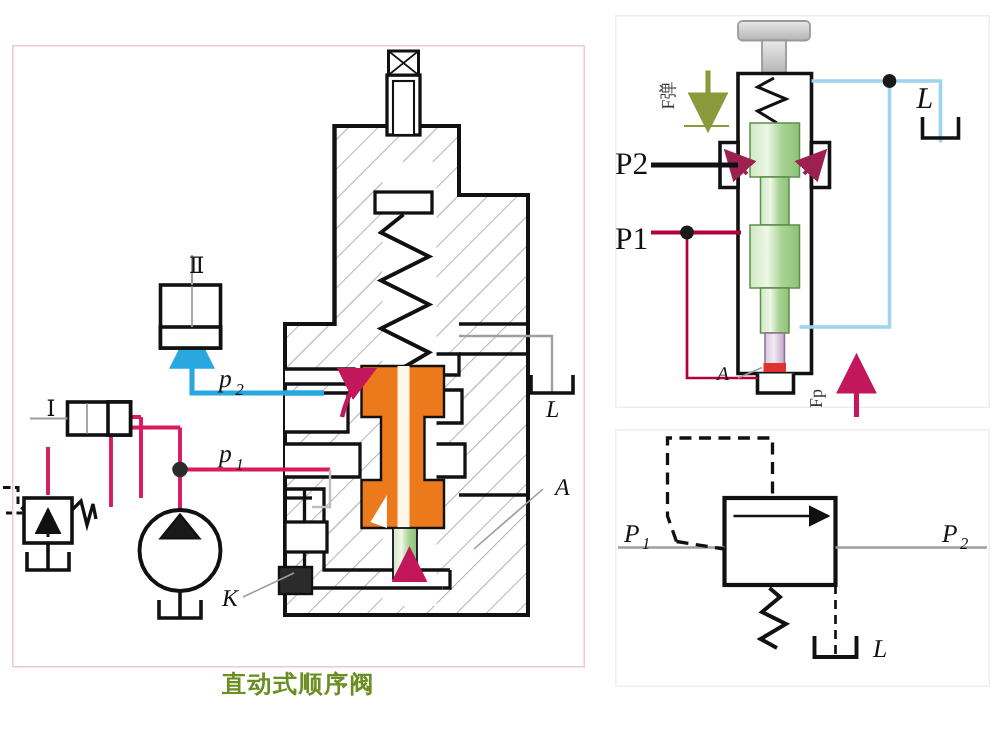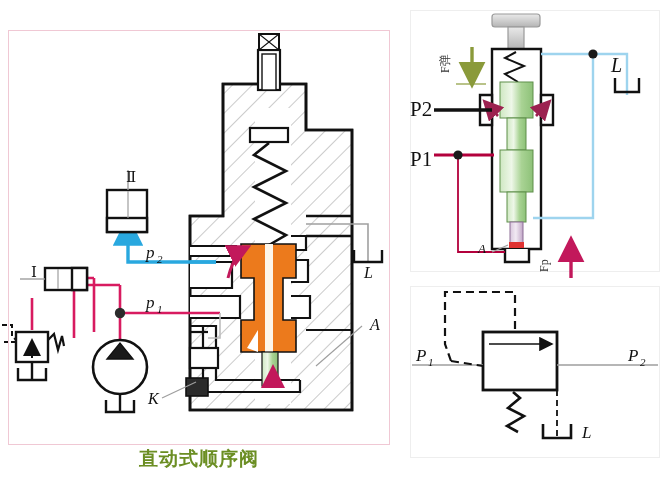--- a/index.html
+++ b/index.html
@@ -42,21 +42,21 @@
     left: 0; top: 0;
     width: 667px; height: 500px;
     pointer-events: none;
   }
   .caption {
     position: absolute;
     left: 0; top: 446px;
     width: 398px;
     text-align: center;
     font-family: "DejaVu Sans", sans-serif;
-    font-size: 19px;
+    font-size: 16px;
     font-weight: bold;
     color: #6b8e23;
     letter-spacing: 1px;
   }
   text { font-family: "Liberation Serif", "DejaVu Serif", serif; }
 </style>
 </head>
 <body>
 
 <div id="root">

